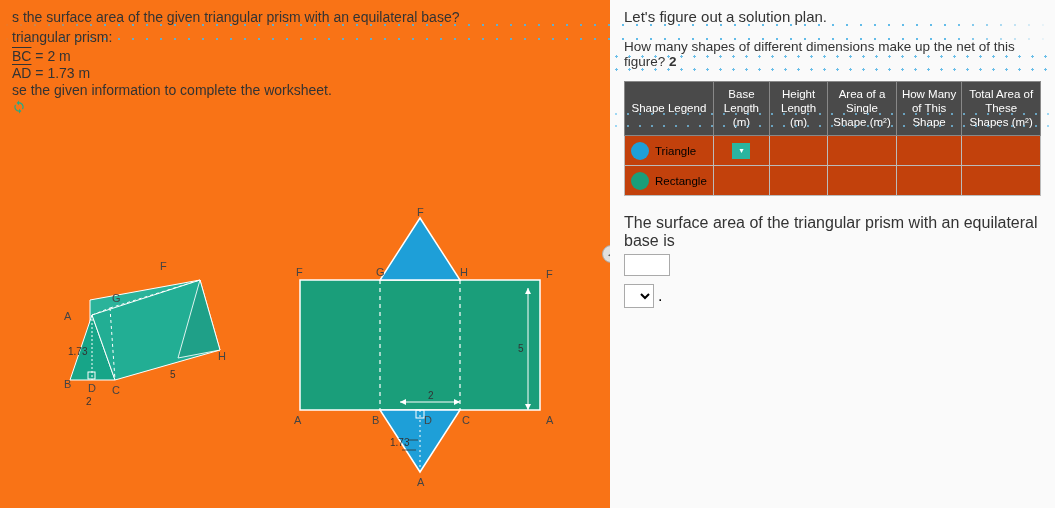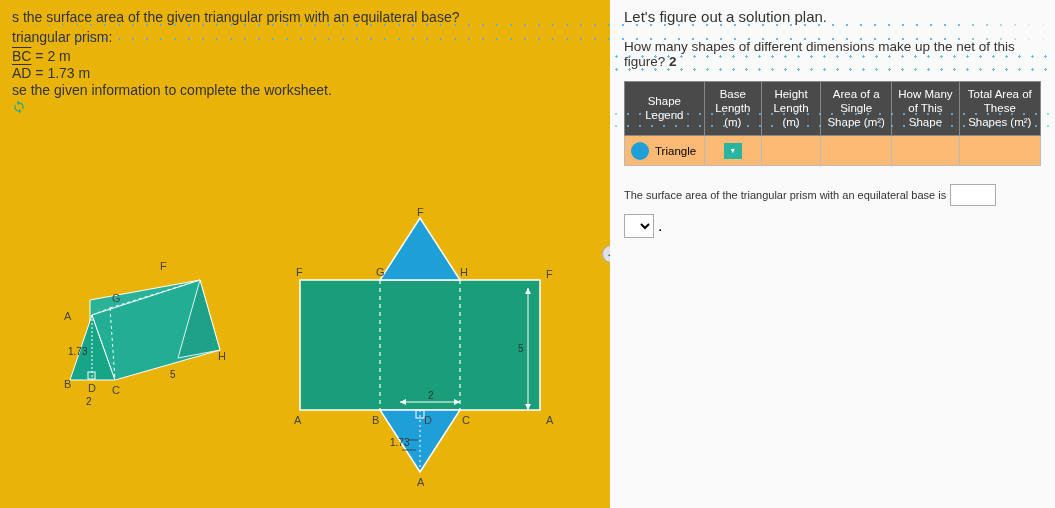--- a/index.html
+++ b/index.html
@@ -7,21 +7,21 @@
     font-family: Arial, sans-serif;
     background: #e8e8e8;
     width: 1055px;
     height: 508px;
     overflow: hidden;
     position: relative;
     display: flex;
   }
   .left-panel {
     width: 610px;
-    background: #eab308;
+    background: #f97316;
     padding: 8px 12px;
     position: relative;
   }
   .right-panel {
     width: 445px;
     background: #fafafa;
     padding: 8px 14px;
     position: relative;
   }
   .divider {
@@ -65,27 +65,27 @@
   
   .net { position:absolute; left:260px; top:0px; width:320px; height:290px; }
   .net svg { width:100%; height:100%; overflow:visible; }
 
   
   .r-head { font-size:15px; font-weight:normal; color:#333; margin-bottom:14px; }
   .r-q { font-size:13.5px; color:#333; margin-bottom:12px; }
   .r-q .ans { font-weight:bold; }
   table.shape-tbl { border-collapse:collapse; width:100%; font-size:11.5px; }
   table.shape-tbl th { background:#4a4a4a; color:#fff; font-weight:normal; padding:6px 4px; border:1px solid #888; text-align:center; line-height:1.2; }
-  table.shape-tbl td { border:1px solid #bbb; padding:4px 6px; background:#fdba74; height:30px; vertical-align:middle; }
+  table.shape-tbl td { border:1px solid #bbb; padding:4px 6px; background:#c2410c; height:30px; vertical-align:middle; }
   .legend-cell { display:flex; align-items:center; gap:6px; }
   .swatch { width:18px; height:18px; border-radius:50%; }
   .sw-tri { background:#1e9fd8; }
   .sw-rect { background:#1a9e7a; }
   .dd-btn { width:18px;height:16px;background:#2ab5a0;color:#fff;display:inline-flex;align-items:center;justify-content:center;border:none;font-size:8px;cursor:pointer; }
-  .answer-line { font-size:11px; color:#333; margin-top:18px; display:flex;align-items:center;flex-wrap:wrap;gap:4px; }
+  .answer-line { font-size:16px; color:#333; margin-top:18px; display:flex;align-items:center;flex-wrap:wrap;gap:4px; }
   .blank-box { display:inline-block; width:46px; height:22px; border:1px solid #aaa; background:#fff; vertical-align:middle; }
   .unit-select { height:24px; border:1px solid #aaa; background:#fff; font-size:12px; padding:0 4px; }
   
   .glare1 { position:absolute; top:18px; left:0; right:0; height:30px; z-index:5; pointer-events:none;
     background-image: radial-gradient(circle, rgba(80,180,230,0.9) 1.5px, transparent 1.5px);
     background-size: 14px 14px;
     mask-image: linear-gradient(90deg, transparent 0%, black 10%, black 90%, transparent 100%);
   }
   .glare2 { position:absolute; top:50px; left:610px; right:0; height:22px; z-index:5; pointer-events:none;
     background-image: radial-gradient(circle, rgba(80,180,230,0.85) 1.3px, transparent 1.3px);
@@ -223,20 +223,33 @@
           </div>
         </td>
         <td style="text-align:center;">
           <button class="dd-btn">▾</button>
         </td>
         <td></td>
         <td></td>
         <td></td>
         <td></td>
       </tr>
+      <tr>
+        <td>
+          <div class="legend-cell">
+            <span class="swatch sw-rect"></span>
+            <span>Rectangle</span>
+          </div>
+        </td>
+        <td></td>
+        <td></td>
+        <td></td>
+        <td></td>
+        <td></td>
+      </tr>
     </tbody>
   </table>
 
   <div class="answer-line">
     <span>The surface area of the triangular prism with an equilateral base is</span>
     <span class="blank-box"></span>
   </div>
   <div style="margin-top:8px;display:flex;align-items:center;gap:4px;">
     <select class="unit-select">
       <option></option>

